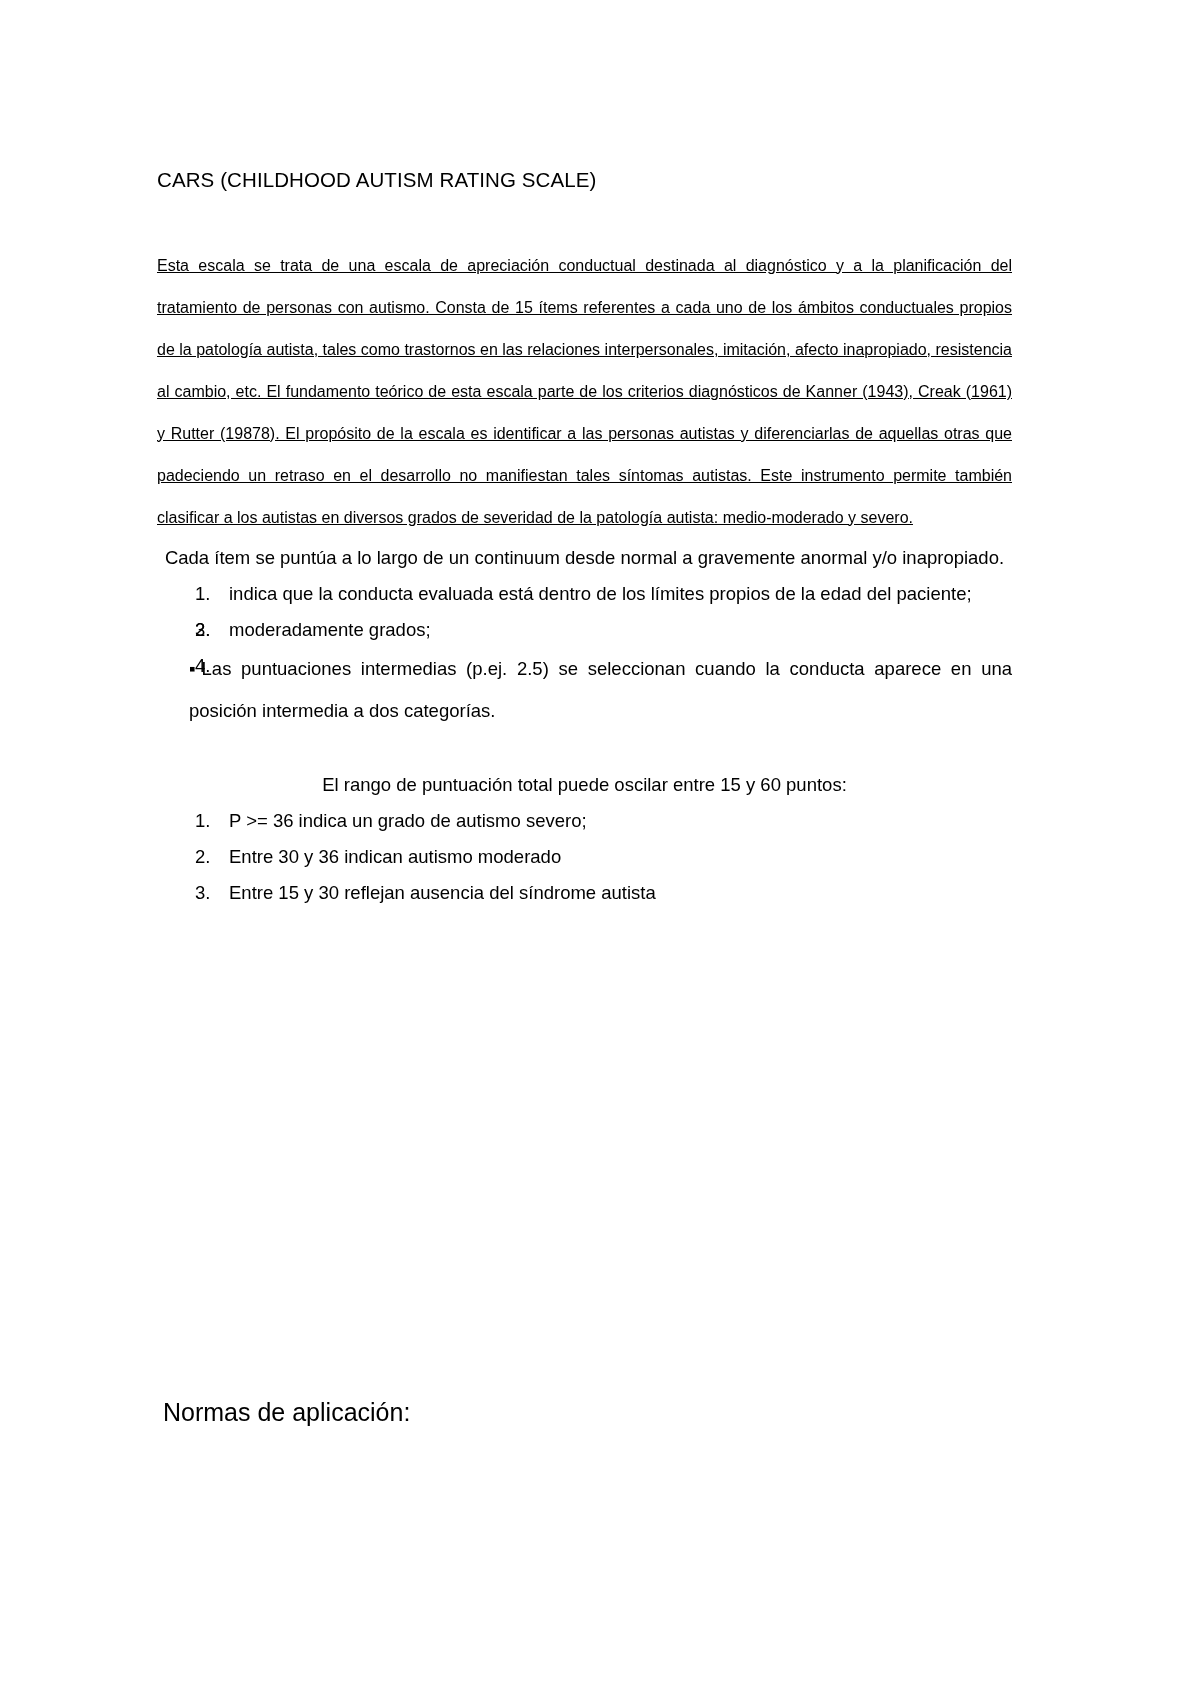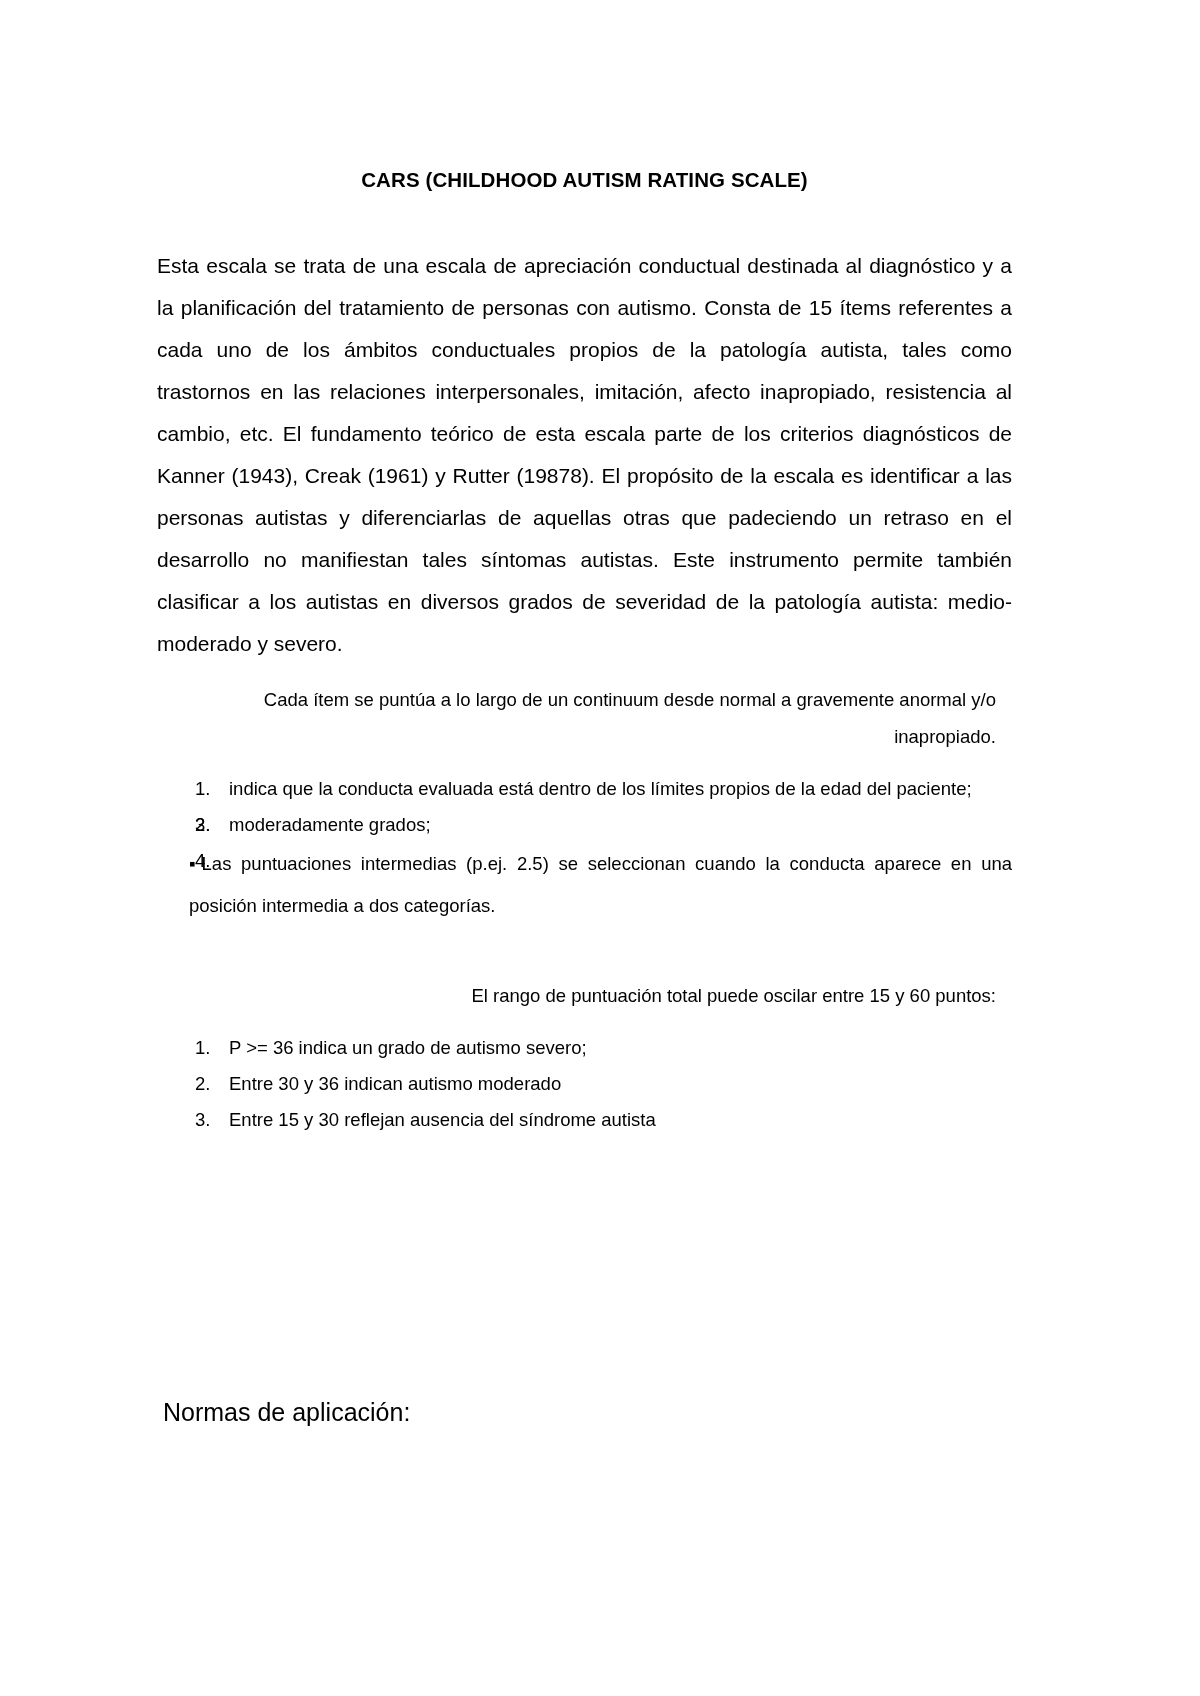--- a/index.html
+++ b/index.html
@@ -22,41 +22,41 @@
     box-sizing: border-box;
     padding: 0;
   }
   .content {
     position: absolute;
     left: 157px;
     top: 168px;
     width: 855px;
   }
   .doc-title {
-    text-align: center;
-    font-weight: bold;
+    font-weight: normal;
     font-size: 20.5px;
     letter-spacing: 0.1px;
     margin: 0 0 52px 0;
     line-height: 1.2;
     font-stretch: condensed;
   }
   .para {
-    font-size: 21px;
+    font-size: 16px;
     line-height: 42px;
     text-align: justify;
     text-justify: inter-word;
     margin: 0;
     font-stretch: condensed;
+    text-decoration: underline;
   }
   .para-tight {
     font-size: 18.5px;
     line-height: 37px;
-    text-align: right;
-    margin: 16px;
+    text-align: center;
+    margin: 0;
     font-stretch: condensed;
   }
   .spacer-md { height: 34px; }
 
   ol.numlist {
     list-style: none;
     margin: 0;
     padding: 0;
   }
   ol.numlist li {

